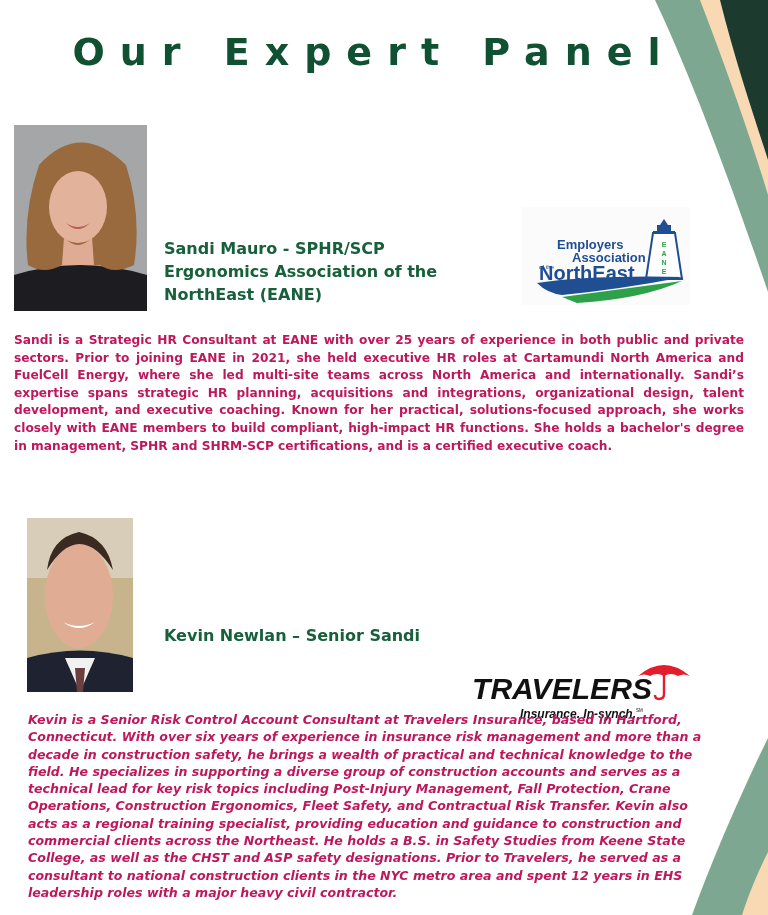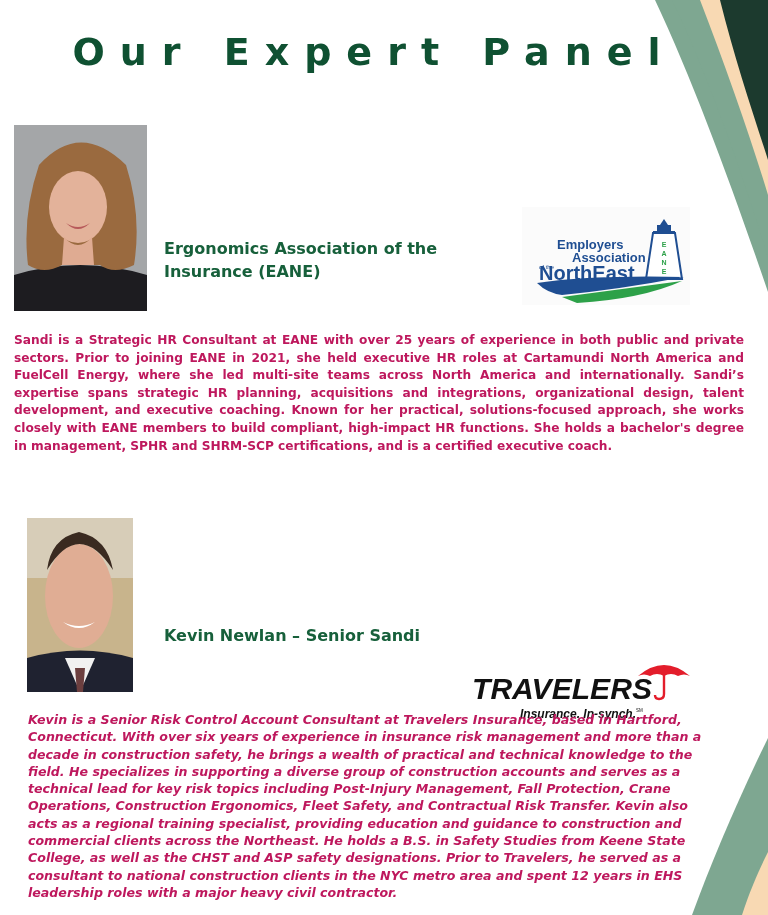--- a/index.html
+++ b/index.html
@@ -58,22 +58,23 @@
     <rect width="133" height="186" fill="#a4a6a8"></rect>
     <path d="M0 150 Q66 130 133 150 L133 186 L0 186 Z" fill="#1d1c20"></path>
     <path d="M25 40 Q66 -5 112 40 Q128 90 120 140 Q100 150 86 140 L48 140 Q30 150 14 140 Q8 90 25 40 Z" fill="#9a6a3f"></path>
     <ellipse cx="64" cy="82" rx="29" ry="36" fill="#e3b29a"></ellipse>
     <path d="M50 112 Q64 128 78 112 L80 140 L48 140 Z" fill="#dfab92"></path>
     <path d="M52 98 Q64 106 76 98 Q64 110 52 98 Z" fill="#b75a5a"></path>
   </svg>
 </div>
 
 <div class="name-block" style="left:164px; top:237px;">
+  <div>Sandi Mauro - SPHR/SCP</div>
   <div>Ergonomics Association of the</div>
-  <div>Insurance (EANE)</div>
+  <div>NorthEast (EANE)</div>
 </div>
 
 <div class="logo" style="left:522px; top:207px; width:168px; height:98px;">
   <svg viewBox="0 0 168 98" width="168" height="98" xmlns="http://www.w3.org/2000/svg">
     <rect width="168" height="98" fill="#fbfbfb"></rect>
     <text x="35" y="42" font-family="Liberation Sans, sans-serif" font-weight="bold" font-size="13" fill="#1f4e92">Employers</text>
     <text x="50" y="55" font-family="Liberation Sans, sans-serif" font-weight="bold" font-size="13" fill="#1f4e92">Association</text>
     <text x="17" y="62" font-family="Liberation Sans, sans-serif" font-size="6" fill="#1f4e92">of the</text>
     <text x="17" y="73" font-family="Liberation Sans, sans-serif" font-weight="bold" font-size="20" fill="#1f4e92">NorthEast</text>
     <g>

